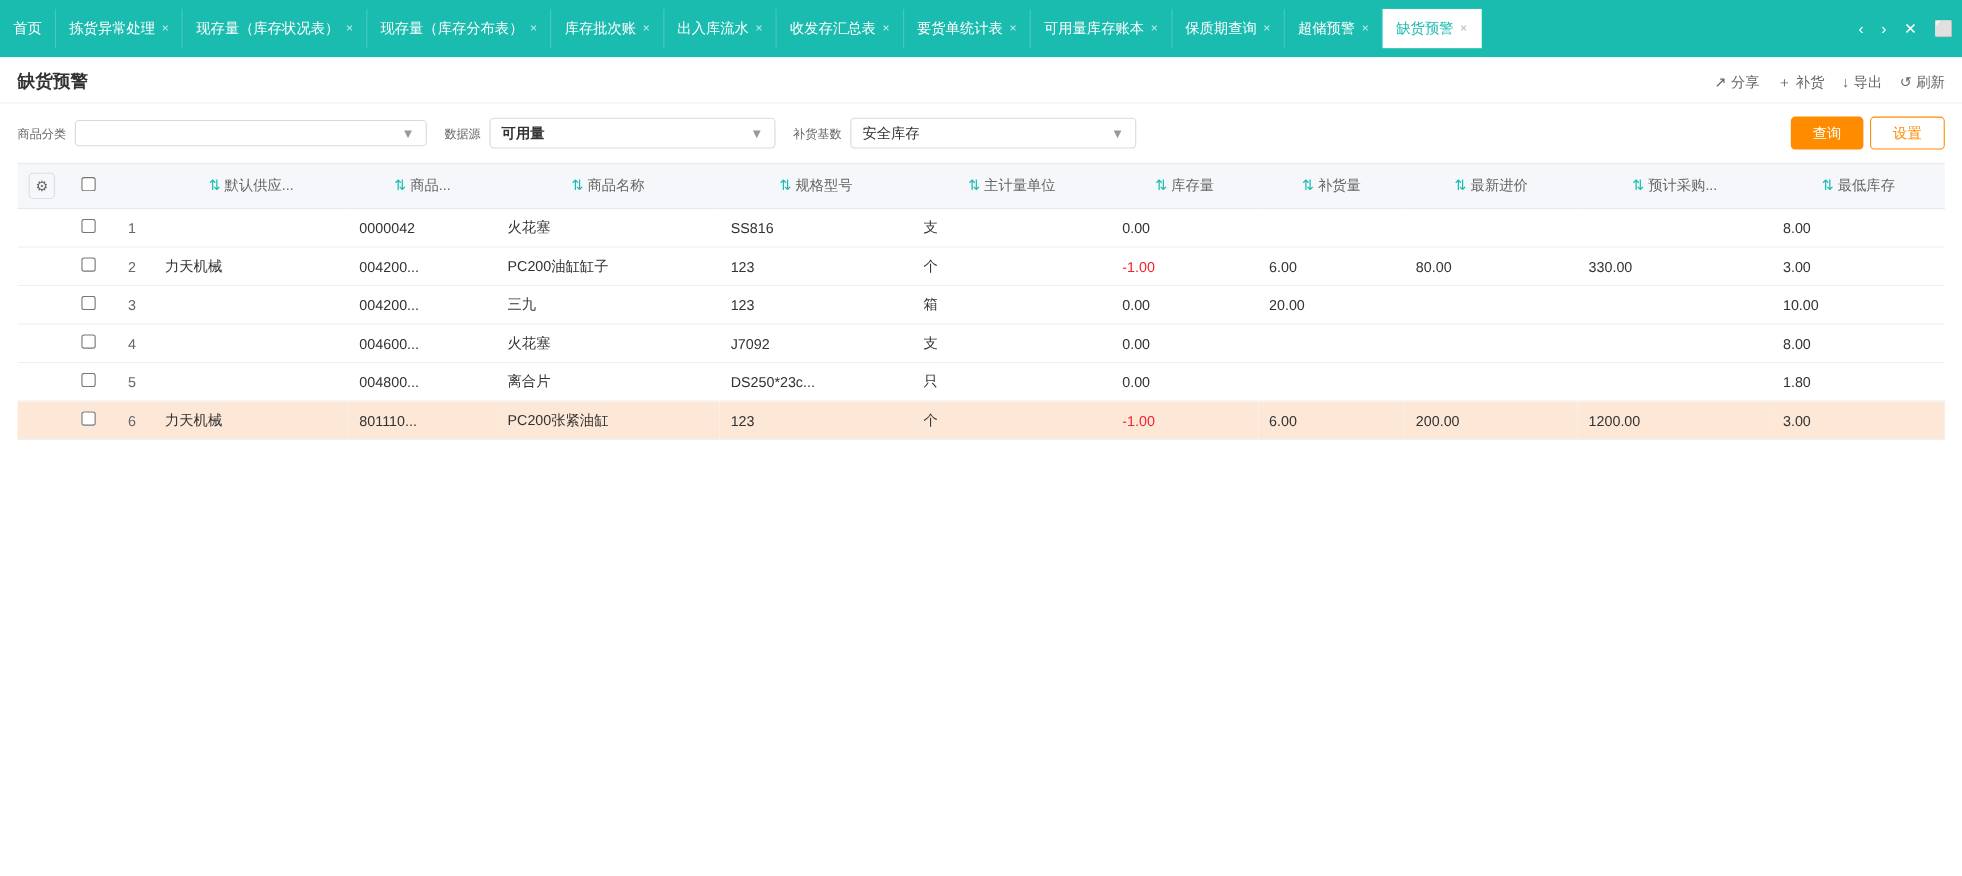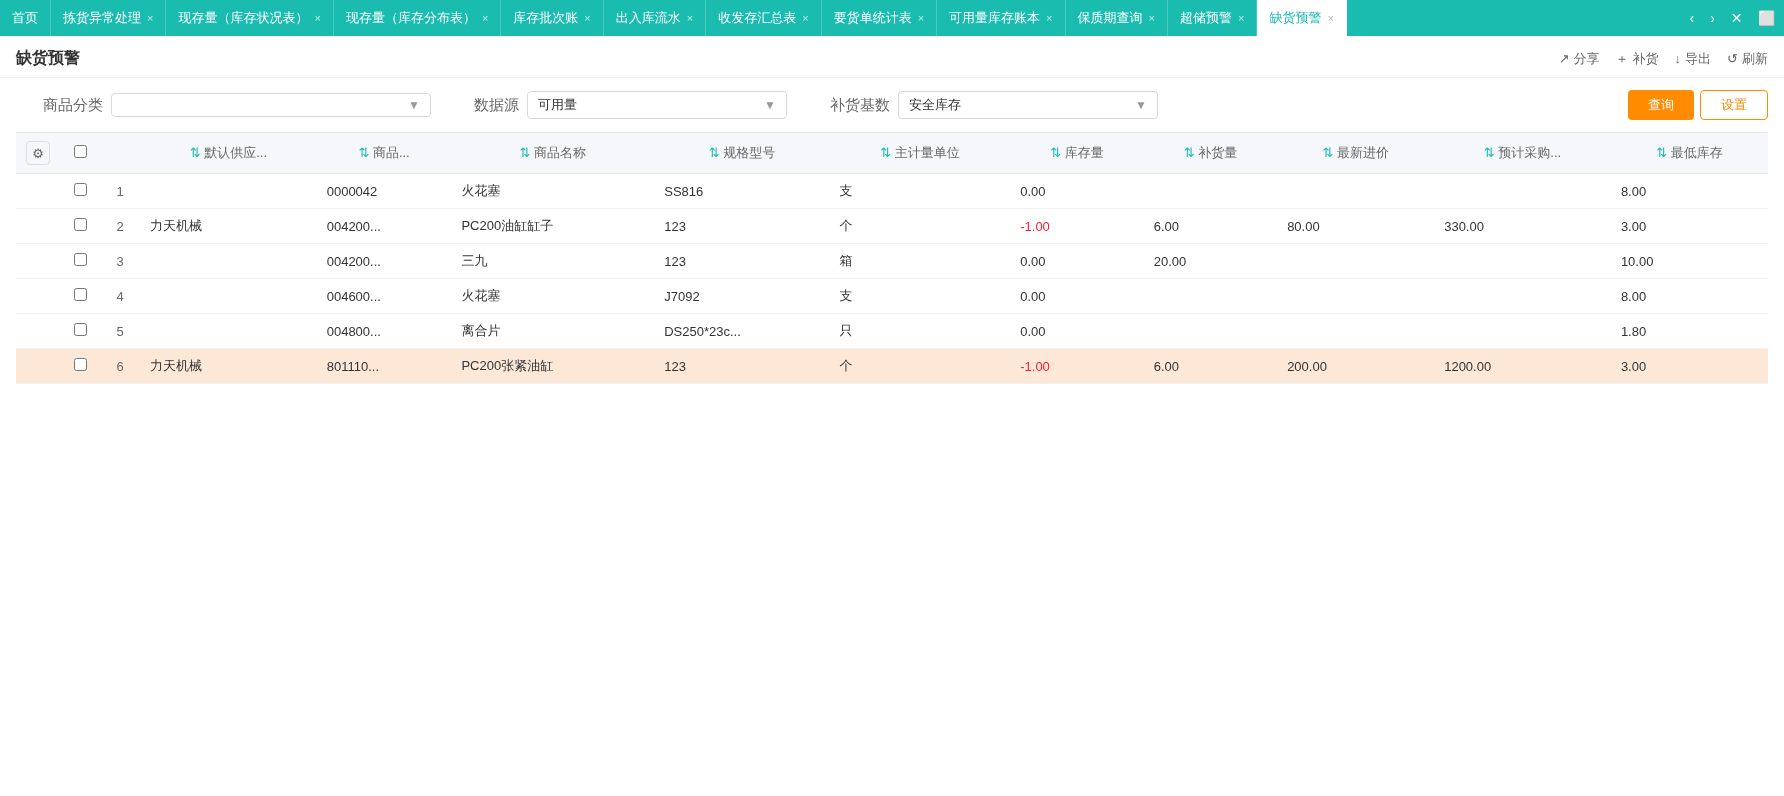--- a/index.html
+++ b/index.html
@@ -3,21 +3,21 @@
   <meta charset="utf-8">
   <style>
     * { box-sizing: border-box; margin: 0; padding: 0; font-family: 'Microsoft YaHei', Arial, sans-serif; font-size: 13px; }
     body { background: #f0f2f5; overflow: hidden; }
     
     
     .tab-bar {
       display: flex;
       align-items: center;
       background: #1abcb0;
-      height: 36px;
+      height: 52px;
       overflow: hidden;
     }
     .tab-item {
       display: flex;
       align-items: center;
       padding: 0 12px;
       height: 36px;
       color: #fff;
       white-space: nowrap;
       cursor: pointer;
@@ -98,22 +98,21 @@
       flex-wrap: wrap;
     }
     .filter-group {
       display: flex;
       align-items: center;
       gap: 8px;
     }
     .filter-label {
       color: #666;
       white-space: nowrap;
-      font-size: 15px;
-      margin-left: 27px;
+      font-size: 11px;
     }
     .filter-select {
       display: flex;
       align-items: center;
       border: 1px solid #d9d9d9;
       border-radius: 4px;
       padding: 4px 10px;
       min-width: 200px;
       cursor: pointer;
       background: #fff;
@@ -268,21 +267,21 @@
     <div class="filter-group">
       <span class="filter-label">商品分类</span>
       <div class="filter-select" style="min-width:320px;">
         <span class="filter-value"></span>
         <span class="arrow">▼</span>
       </div>
     </div>
 
     <div class="filter-group">
       <span class="filter-label">数据源</span>
-      <div class="filter-select" style="min-width:260px;">
+      <div class="filter-select" style="min-width:260px;font-weight:bold;">
         <span class="filter-value">可用量</span>
         <span class="arrow">▼</span>
       </div>
     </div>
 
     <div class="filter-group">
       <span class="filter-label">补货基数</span>
       <div class="filter-select" style="min-width:260px;">
         <span class="filter-value">安全库存</span>
         <span class="arrow">▼</span>

